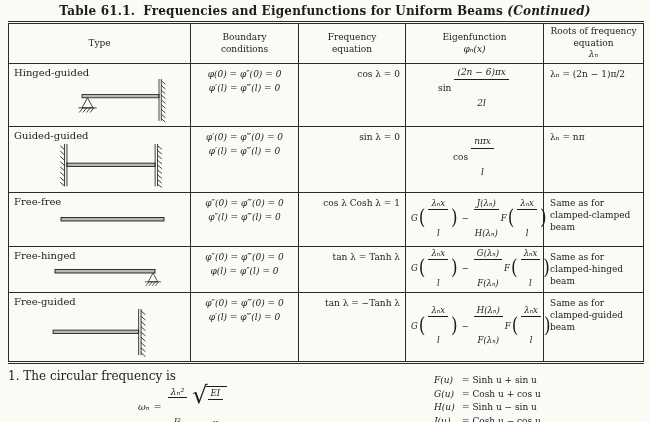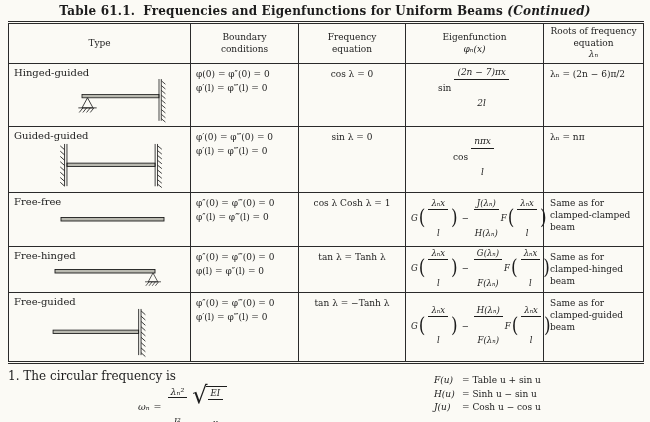--- a/index.html
+++ b/index.html
@@ -22,22 +22,22 @@
   thead tr{height:34px;}
   td{font-size:9px;vertical-align:top;padding:3px 5px;}
   tr.r1{height:62px;} tr.r2{height:60px;} tr.r3{height:54px;} tr.r4{height:46px;} tr.r5{height:59px;}
 
   .type-label{font-size:10px;}
   .diag{display:block;}
   .d1{margin:1px 0 0 52px;} .d2{margin:2px 0 0 38px;} .d3{margin:8px 0 0 46px;}
   .d4{margin:4px 0 0 40px;} .d5{margin:1px 0 0 36px;}
   svg line,svg path,svg polygon,svg rect{stroke:#1c1c1c;}
 
-  .bc-cell{text-align:left;line-height:1.55;padding-top:4px;}
-  .freq-cell{text-align:center;padding-top:5px;}
+  .bc-cell{text-align:center;font-style:italic;line-height:1.55;padding-top:4px;}
+  .freq-cell{text-align:right;padding-top:5px;}
   .roots-cell{padding:4px 6px;line-height:1.35;}
   .eig-cell{text-align:center;padding-top:4px;}
   .eig-mid{vertical-align:middle;padding-top:0;}
 
   .frac{display:inline-flex;flex-direction:column;text-align:center;vertical-align:middle;margin:0 2px;}
   .frac .num{border-bottom:1px solid #1c1c1c;padding:0 3px 1px;line-height:1.05;}
   .frac .den{padding-top:19px;line-height:1.05;}
   .mi{font-style:italic;}
   .mfn{margin-right:1px;}
   .eig-expr{display:inline-flex;align-items:center;font-size:8.5px;white-space:nowrap;}
@@ -134,26 +134,26 @@
       </td>
       <td class="bc-cell">
         <div>φ(0) = φ″(0) = 0</div>
         <div>φ′(l) = φ‴(l) = 0</div>
       </td>
       <td class="freq-cell">cos λ = 0</td>
       <td class="eig-cell">
         <span class="eig-simple">
           <span class="mfn">sin</span>
           <span class="frac">
-              <span class="num mi">(2n − 7)πx</span>
+              <span class="num mi">(2n − 6)πx</span>
               <span class="den mi">2l</span>
             </span>
         </span>
       </td>
-      <td class="roots-cell">λₙ = (2n − 6)π/2</td>
+      <td class="roots-cell">λₙ = (2n − 1)π/2</td>
     </tr>
 
     <tr class="r2">
       <td>
         <div class="type-label">Guided-guided</div>
         <svg class="diag d2" width="120" height="46" viewBox="0 0 120 48">
           <rect x="13" y="21" width="92" height="3.5" fill="#b9b9b0" stroke-width="0.9"></rect>
           <use href="#guide-l" transform="translate(10.5,1)"></use>
           <use href="#guide-r" transform="translate(105,1) scale(1,0.92)"></use>
         </svg>
@@ -316,18 +316,19 @@
     </div>
     <div class="where-line">where</div>
     <div class="defs">
       <div class="def-line"><span class="sym">EI</span><span>= bending stiffness</span></div>
 
     </div>
   </div>
 
   <div class="note-right">
     <div class="n2-lines">
-      <div class="n2-line"><span class="fn">F(u)</span><span>= Table u + sin u</span></div>
+      <div class="n2-line"><span class="fn">F(u)</span><span>= Sinh u + sin u</span></div>
+      <div class="n2-line"><span class="fn">G(u)</span><span>= Cosh u + cos u</span></div>
       <div class="n2-line"><span class="fn">H(u)</span><span>= Sinh u − sin u</span></div>
       <div class="n2-line"><span class="fn">J(u)</span><span>= Cosh u − cos u</span></div>
     </div>
   </div>
 </div>
 
 </body></html>

